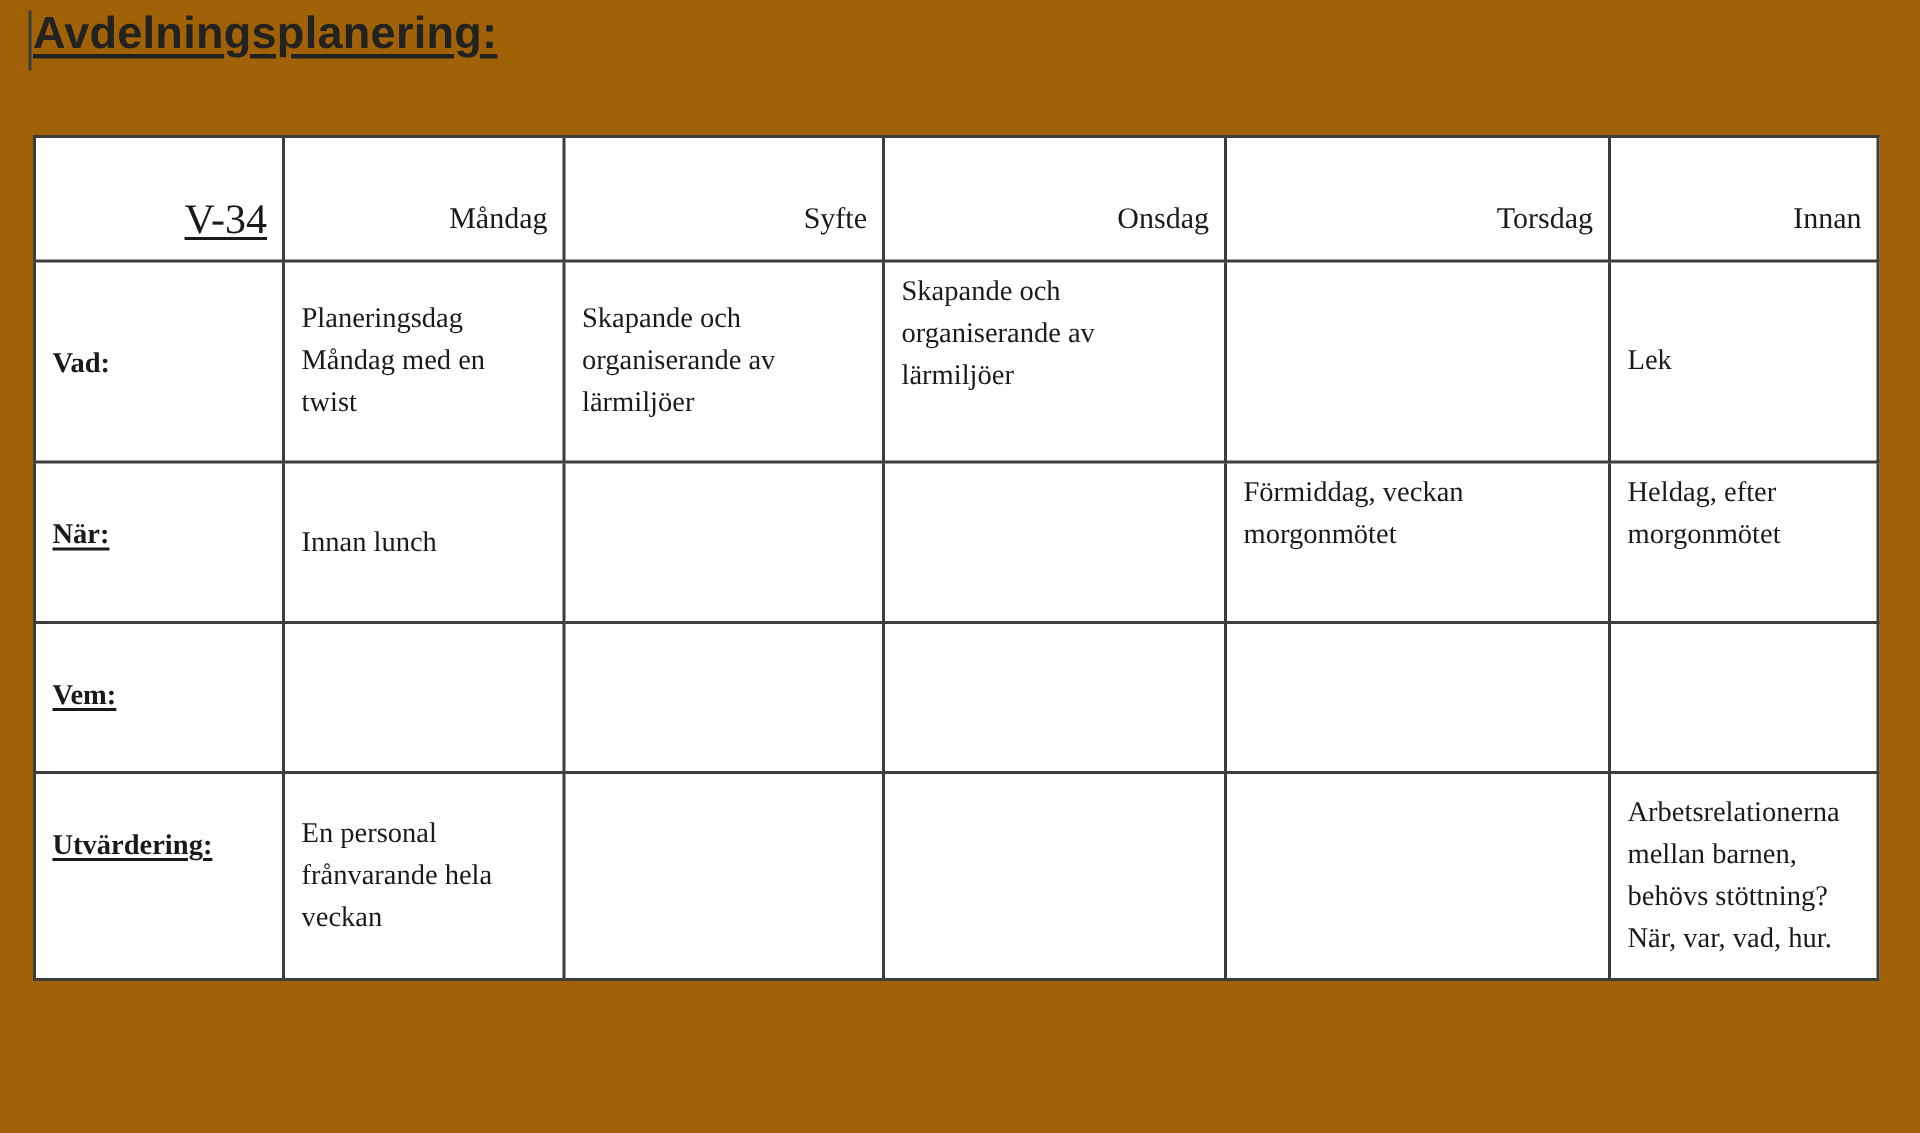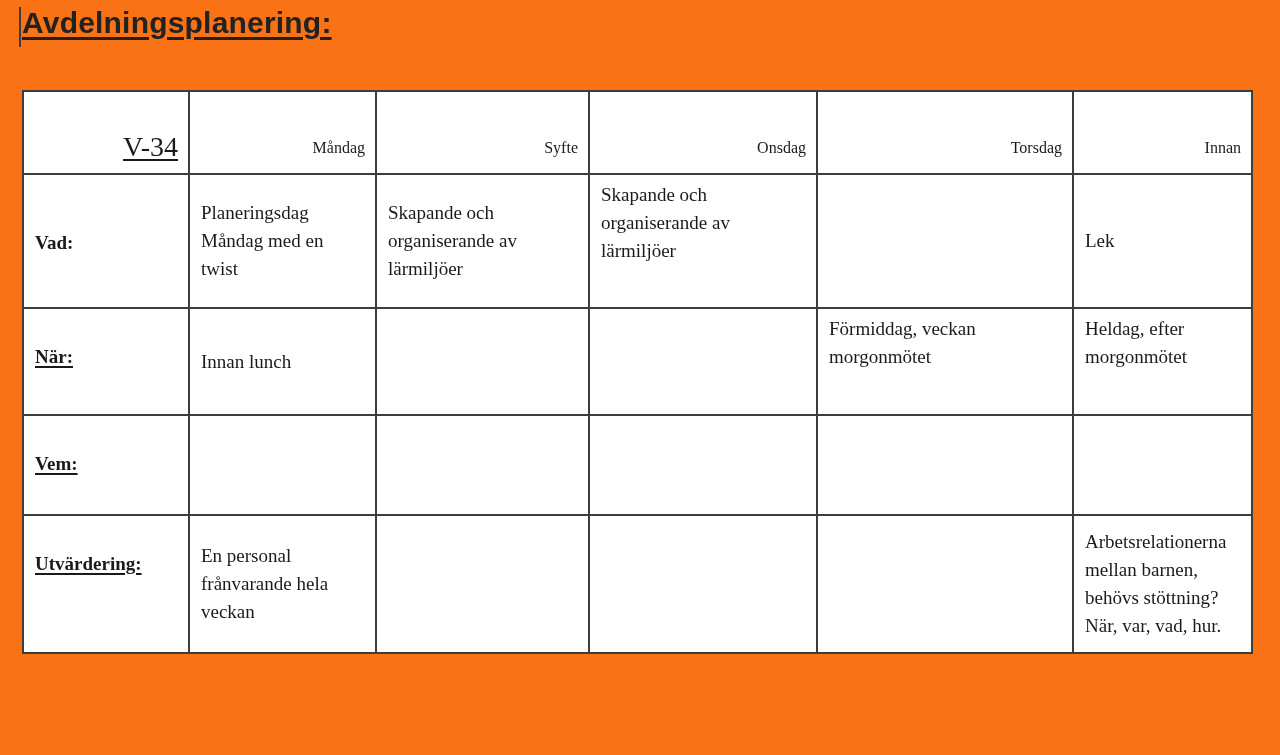--- a/index.html
+++ b/index.html
@@ -9,21 +9,21 @@
     width: 1280px;
     height: 755px;
     overflow: hidden;
     font-family: "Liberation Serif", serif;
     color: #1a1a1a;
   }
   .page {
     position: relative;
     width: 1280px;
     height: 755px;
-    background: #f97316;
+    background: #a16207;
   }
   .doc-title {
     position: absolute;
     left: 22px;
     top: 6px;
     font-family: "Liberation Sans", sans-serif;
     font-weight: bold;
     font-size: 30px;
     letter-spacing: 0.2px;
     color: #222222;
@@ -59,21 +59,21 @@
     cursor: text;
   }
   td.vtop { vertical-align: top; }
   td.vmid { vertical-align: middle; }
   tr.hdr td { height: 46px; vertical-align: middle; text-align: right; }
   .week-label {
     font-size: 28px;
     text-decoration: underline;
     text-underline-offset: 3px;
   }
-  .day-label { font-size: 16px; }
+  .day-label { font-size: 20px; }
   td.rowlabel {
     vertical-align: top;
     font-weight: bold;
     font-size: 20px;
     padding-top: 8px;
     border-radius: 15px;
   }
   td.rowlabel .u {
     text-decoration: underline;
     text-decoration-thickness: 2px;

